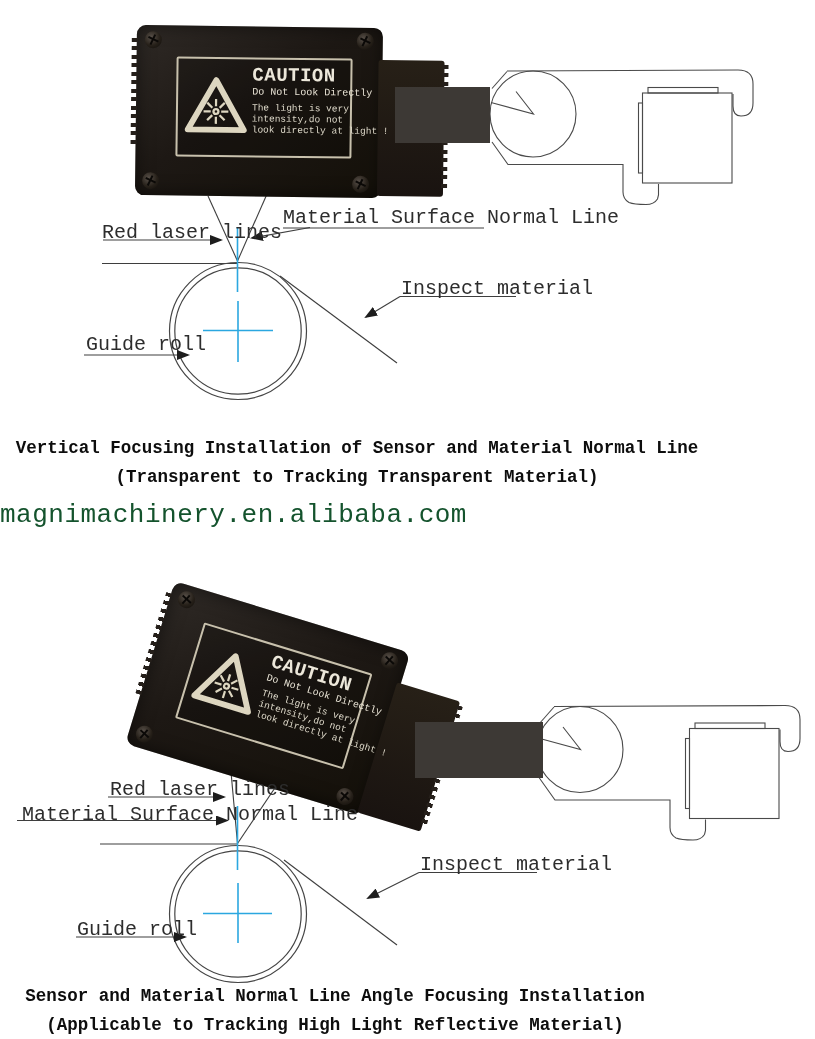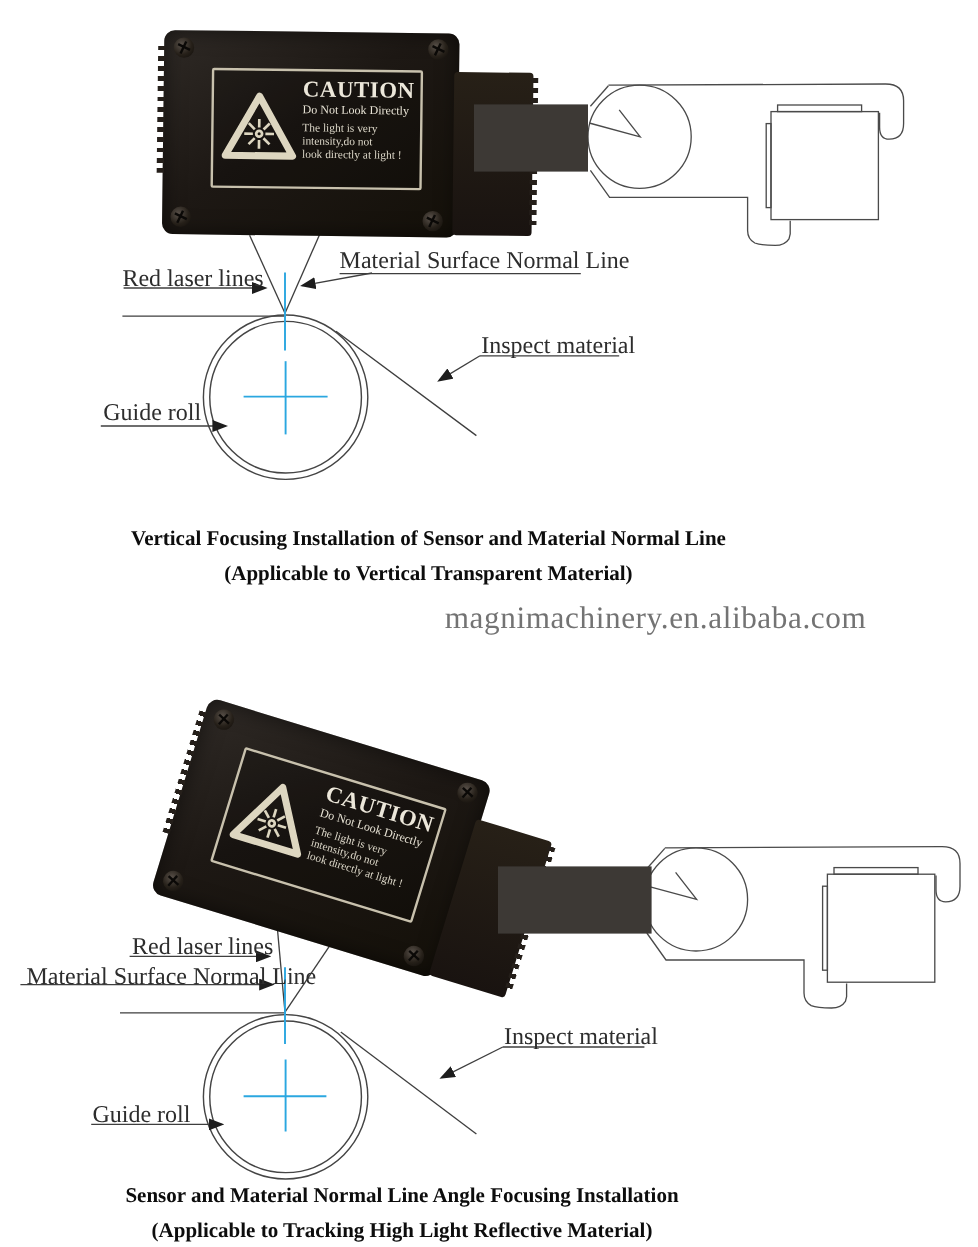--- a/index.html
+++ b/index.html
@@ -1,18 +1,18 @@
 <!DOCTYPE html>
 <html><head>
 <meta charset="utf-8">
 <style>
   html,body{margin:0;padding:0;background:#fff;}
   .canvas{
     position:relative;width:815px;height:1039px;background:#ffffff;overflow:hidden;
-    font-family:Liberation Serif, serif;
+    font-family:Liberation Mono, monospace;
   }
   svg.lines{position:absolute;left:0;top:0;z-index:1;}
 
   
   .sensor{position:absolute;width:312px;height:170px;z-index:2;}
   .sensor-main{
     position:absolute;left:0;top:0;width:246px;height:170px;border-radius:9px;
     background:linear-gradient(145deg,#2f2a26 0%,#1d1814 45%,#141009 100%);
     box-shadow:inset 0 0 18px rgba(0,0,0,.55);
   }
@@ -57,22 +57,22 @@
   .lbl-red-b{left:110px;top:778px;}
   .lbl-norm-b{left:22px;top:803px;}
   .lbl-insp-b{left:420px;top:853px;}
   .lbl-guide-b{left:77px;top:918px;}
 
   
   .title{position:absolute;width:714px;text-align:center;font-weight:bold;
     font-size:17.5px;line-height:28.5px;color:#0d0d0d;z-index:4;}
   .title-a{left:0;top:434px;}
   .title-b{left:-22px;top:982px;}
-  .watermark{position:absolute;left:0;top:500px;width:722px;text-align:right;
-    font-size:26px;color:#737373;letter-spacing:.5px;z-index:4;}
+  .watermark{position:absolute;left:0;top:500px;width:722px;text-align:left;
+    font-size:26px;color:#14532d;letter-spacing:.5px;z-index:4;}
 </style>
 </head>
 <body>
 
 <div class="canvas">
 
   <svg class="lines" width="815" height="1039" viewBox="0 0 815 1039">
     <defs>
       <marker id="arr" markerWidth="13" markerHeight="10" refX="11" refY="5" orient="auto" markerUnits="userSpaceOnUse">
         <path d="M0,0 L13,5 L0,10 Z" fill="#1d1d1d"></path>
@@ -216,21 +216,21 @@
   <div class="lbl lbl-insp-a">Inspect material</div>
   <div class="lbl lbl-guide-a">Guide roll</div>
 
   <div class="lbl lbl-red-b">Red laser lines</div>
   <div class="lbl lbl-norm-b">Material Surface Normal Line</div>
   <div class="lbl lbl-insp-b">Inspect material</div>
   <div class="lbl lbl-guide-b">Guide roll</div>
 
   <div class="title title-a">
     <div>Vertical Focusing Installation of Sensor and Material Normal Line</div>
-    <div>(Applicable to Vertical Transparent Material)</div>
+    <div>(Transparent to Tracking Transparent Material)</div>
   </div>
   <div class="watermark">magnimachinery.en.alibaba.com</div>
   <div class="title title-b">
     <div>Sensor and Material Normal Line Angle Focusing Installation</div>
     <div>(Applicable to Tracking High Light Reflective Material)</div>
   </div>
 
 </div>
 
 </body></html>

